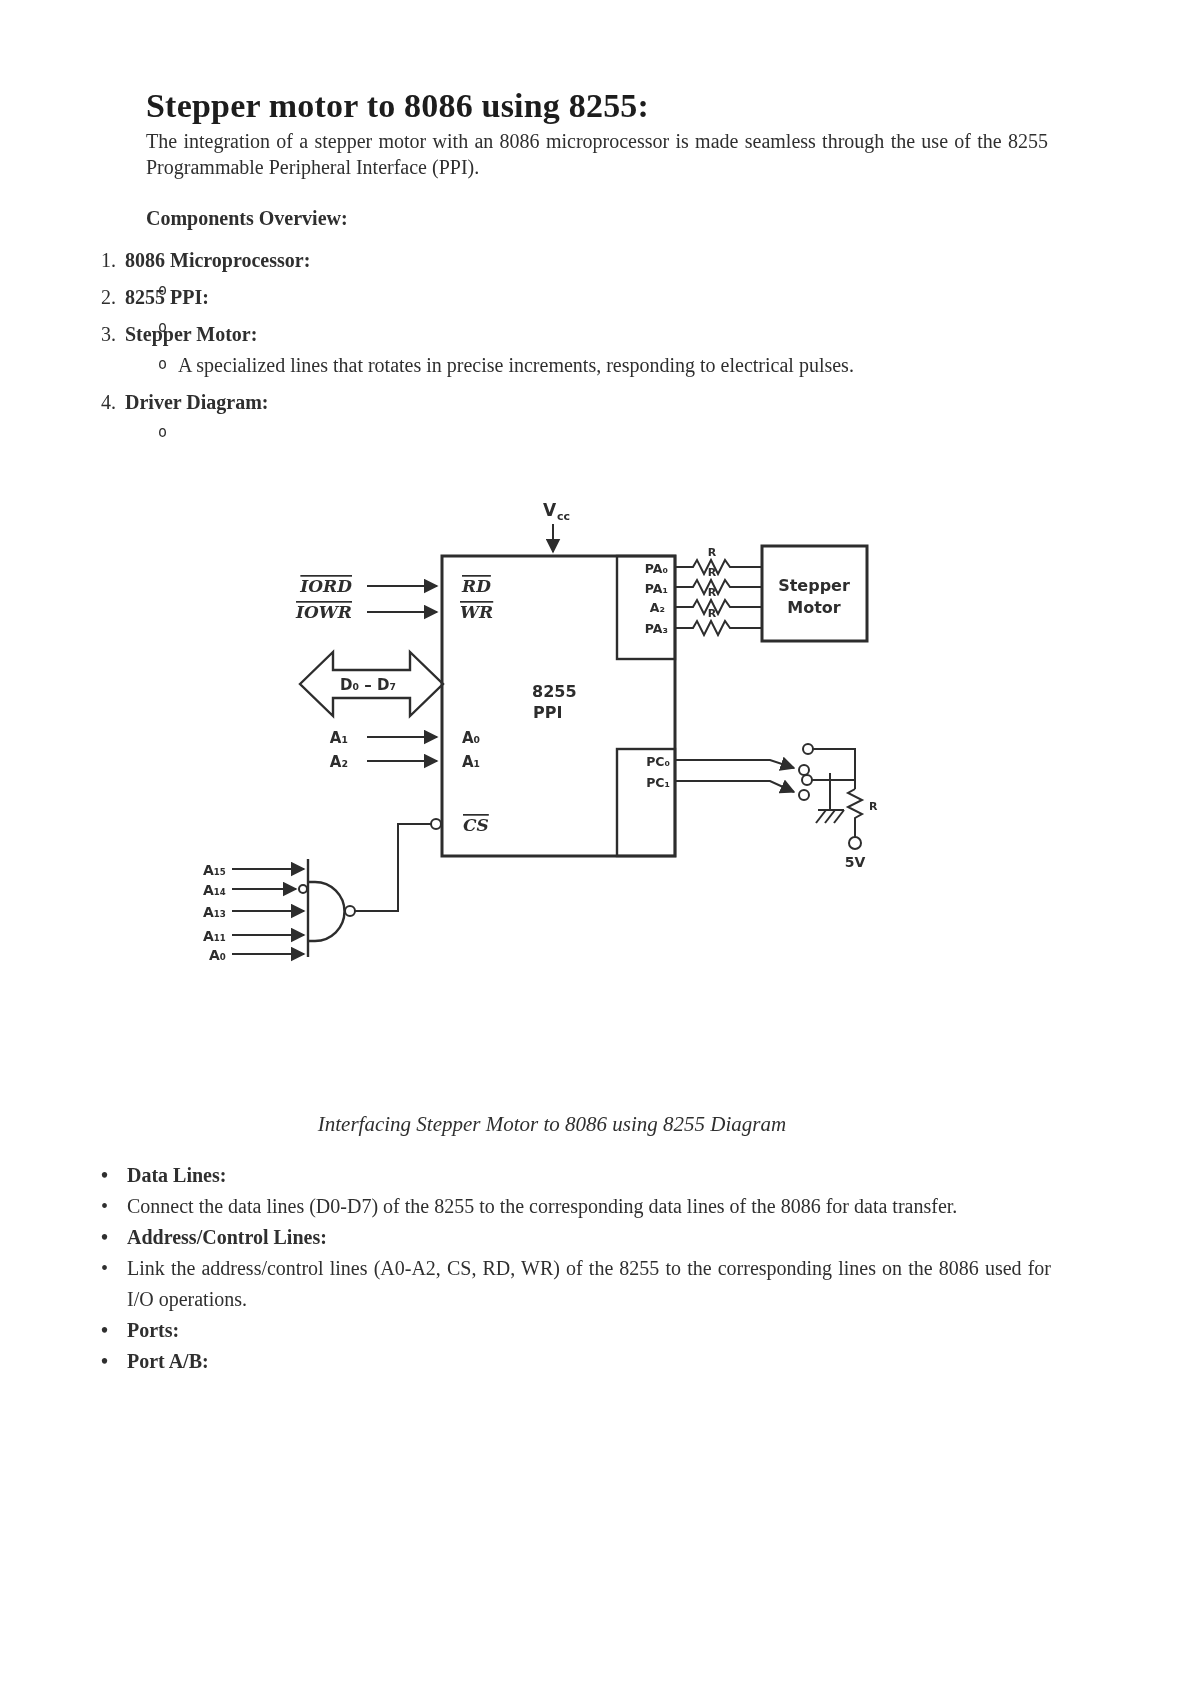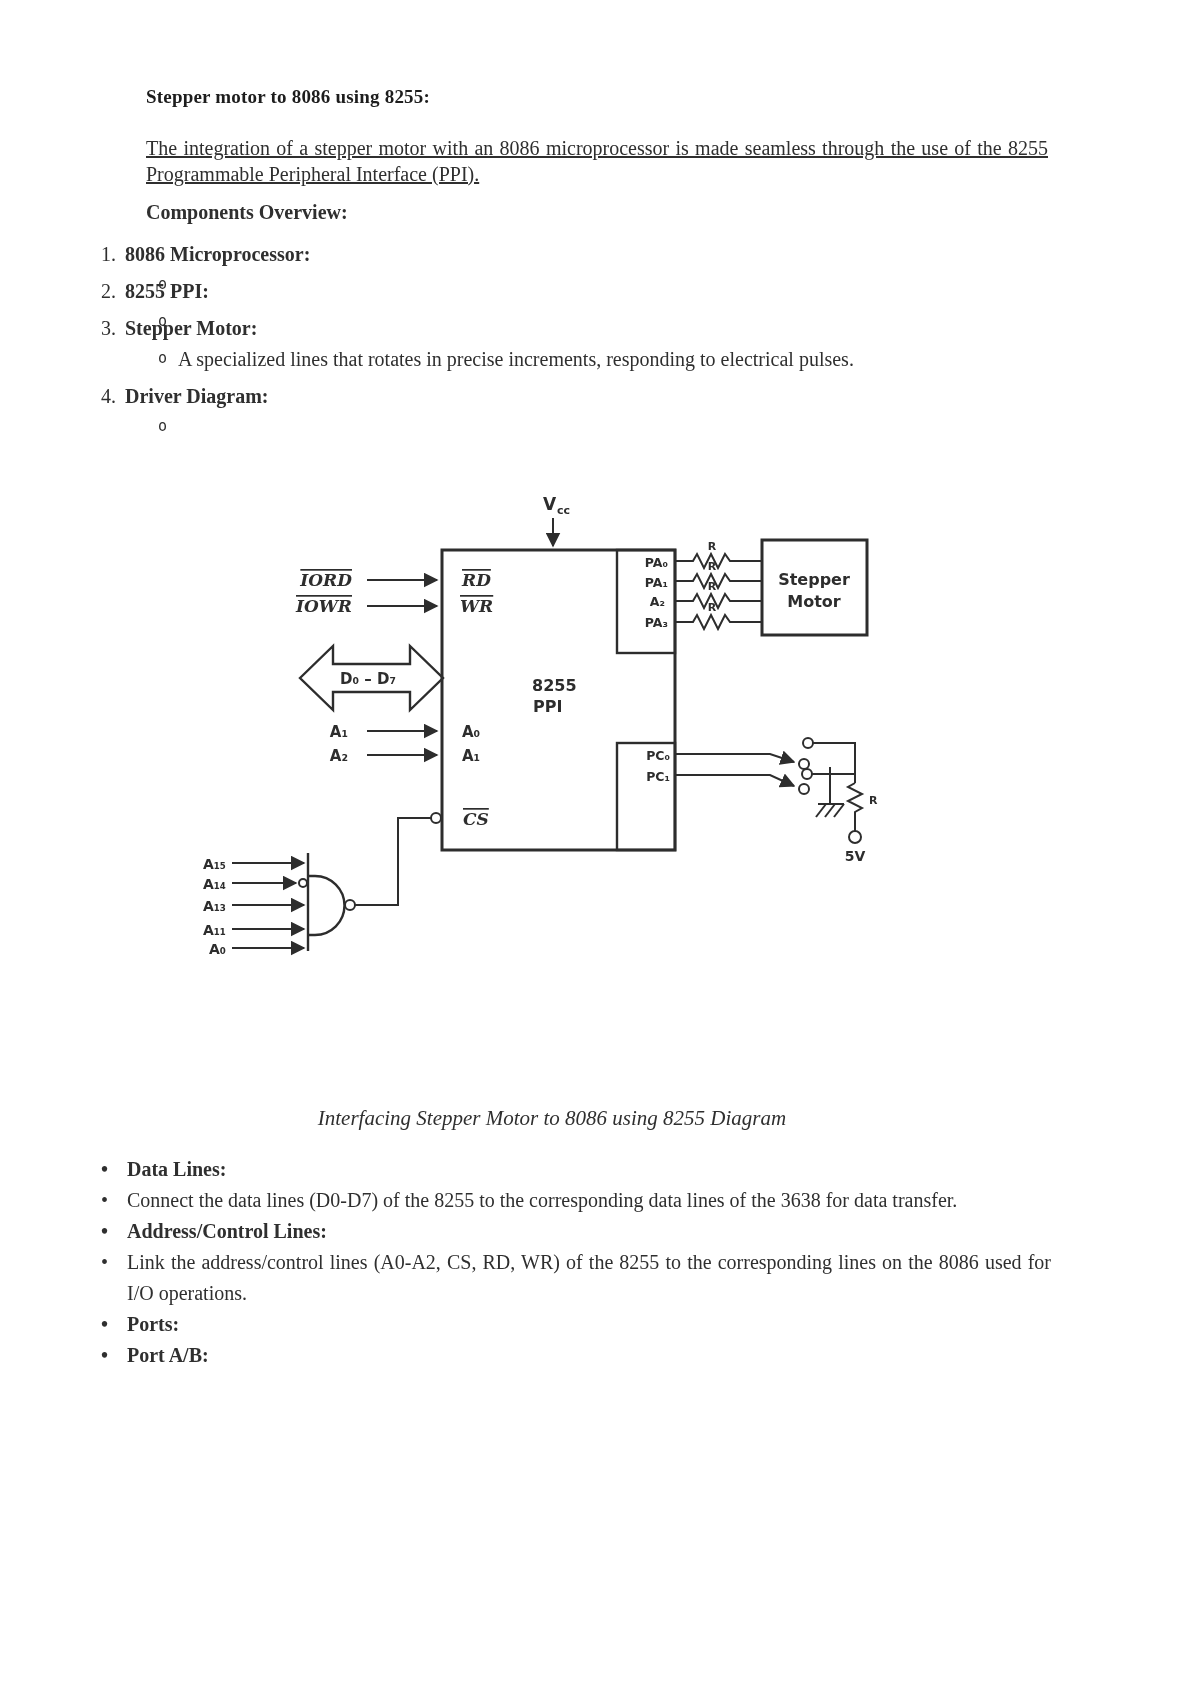--- a/index.html
+++ b/index.html
@@ -4,23 +4,23 @@
 <style>
   * { margin:0; padding:0; box-sizing:border-box; }
   html,body { background:#ffffff; }
   body {
     width:1200px; height:1696px; overflow:hidden; position:relative;
     font-family:"Liberation Serif", serif;
     color:#2f2f2f;
   }
   .page { position:absolute; left:0; top:0; width:1200px; height:1696px; padding:86px 152px 0 146px; }
 
-  .doc-title { font-size:19px; font-weight:bold; letter-spacing:.2px; line-height:1.2; color:#1d1d1d; }
-  .intro { margin-top:26px; font-size:20px; line-height:26px; text-align:justify;text-decoration:underline; }
-  .section-heading { margin-top:14px; font-size:20px; font-weight:bold; }
+  .doc-title { font-size:34px; font-weight:bold; letter-spacing:.2px; line-height:1.2; color:#1d1d1d; }
+  .intro { margin-top:1px; font-size:20px; line-height:26px; text-align:justify; }
+  .section-heading { margin-top:27px; font-size:20px; font-weight:bold; }
 
   .numbered-list { margin-top:15px; margin-left:-45px; }
   .num-row { position:relative; padding-left:24px; line-height:31px; font-size:20px; margin-top:6px; }
   .num-marker { position:absolute; left:0; top:0; font-weight:normal; }
   .num-title { font-weight:bold; }
   .sub-row { position:relative; padding-left:77px; line-height:31px; font-size:20px; text-align:justify; width:925px; }
   .sub-marker { position:absolute; left:57px; top:-1px; font-size:15px; font-family:"DejaVu Sans Mono", monospace; }
 
   .diagram-block { position:relative; height:660px; margin-left:-146px; width:1200px; }
   .diagram-svg { position:absolute; left:170px; top:21px; }
@@ -204,21 +204,21 @@
 
   <div class="fig-caption">Interfacing Stepper Motor to 8086 using 8255 Diagram</div>
 
   <div class="bullet-list">
     <div class="bullet-row bold">
       <span class="bullet-marker">•</span>
       <span>Data Lines:</span>
     </div>
     <div class="bullet-row">
       <span class="bullet-marker">•</span>
-      <span>Connect the data lines (D0-D7) of the 8255 to the corresponding data lines of the 3638 for data transfer.</span>
+      <span>Connect the data lines (D0-D7) of the 8255 to the corresponding data lines of the 8086 for data transfer.</span>
     </div>
     <div class="bullet-row bold">
       <span class="bullet-marker">•</span>
       <span>Address/Control Lines:</span>
     </div>
     <div class="bullet-row">
       <span class="bullet-marker">•</span>
       <span>Link the address/control lines (A0-A2, CS, RD, WR) of the 8255 to the corresponding lines on the 8086 used for I/O operations.</span>
     </div>
     <div class="bullet-row bold">

